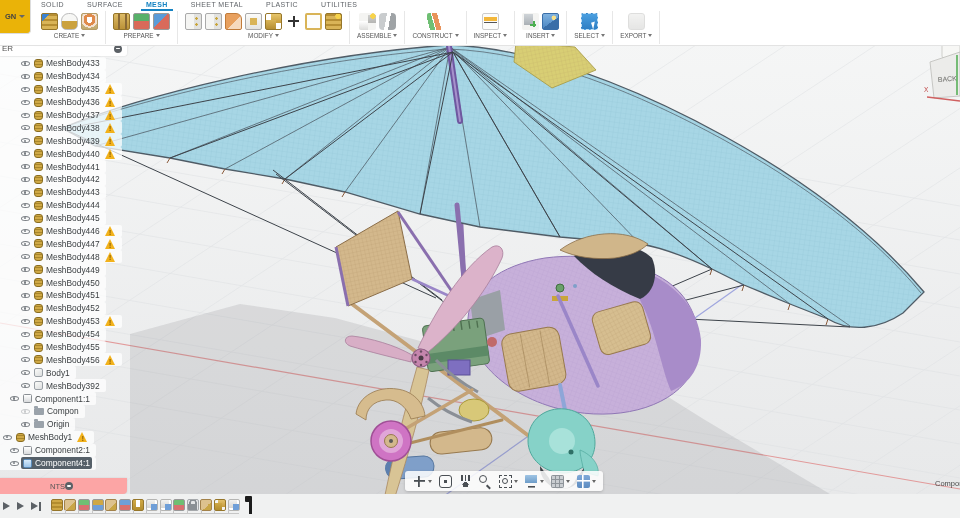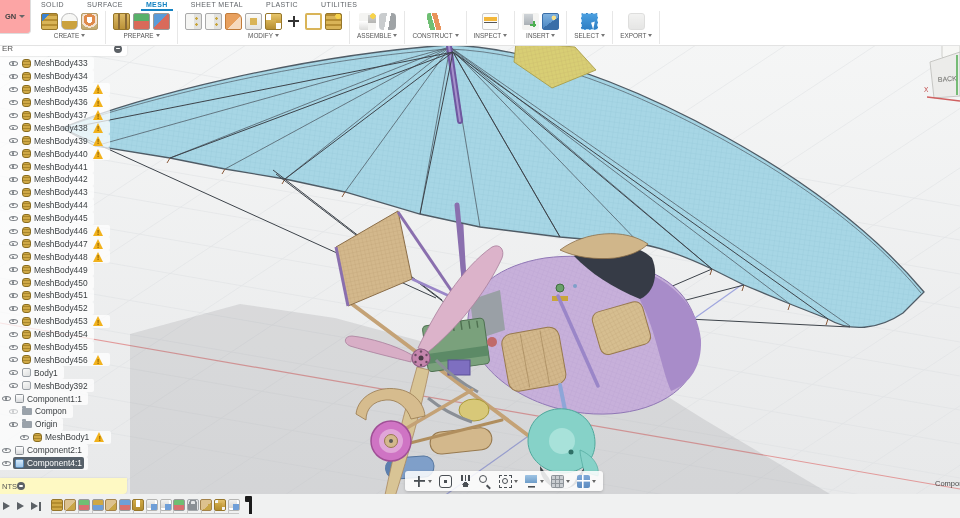--- a/index.html
+++ b/index.html
@@ -2,21 +2,21 @@
 <html style="--accent: #1583c2; --wing: #a7d6e5; --wingline: #4e5a64; --wingmesh: #7fb7c8; --patch: #d8ce74; --pod: #c7b0da; --poddark: #a88cc9; --tan: #d3b88c; --teal: #86d2c8; --magenta: #cf74c4; --gold: #c9a53a; --warning: #f2b21c; --selected: #566069; --axisred: #e29a9a; --axisblue: #9fa6de; --purple: #8a6fae;"><head>
 <meta charset="utf-8">
 <style>
   html,body{margin:0;padding:0;width:960px;height:518px;overflow:hidden;
     font-family:"Liberation Sans",sans-serif;background:#eceded;position:relative}
   
   #scene{position:absolute;left:0;top:0;z-index:1}
   
   .topbar{position:absolute;left:0;top:0;width:960px;height:45px;background:#fff;
     border-bottom:1px solid #e3e3e3;z-index:10}
-  .wsbox{position:absolute;left:0;top:0;width:30px;height:33px;background:#fca5a5;
+  .wsbox{position:absolute;left:0;top:0;width:30px;height:33px;background:#eab308;
     border-right:1px solid #ddd;border-bottom:1px solid #ddd;border-radius:0 0 4px 0;
     display:flex;align-items:center;justify-content:center;font-size:7.5px;color:#444;font-weight:bold}
   .wscaret{width:0;height:0;border-left:3px solid transparent;border-right:3px solid transparent;
     border-top:3.5px solid #666;margin-left:3px}
   .tabs{position:absolute;left:36px;top:0;height:11px;display:flex;gap:13px}
   .tab{font-size:7px;letter-spacing:.4px;color:#5f6368;padding:1px 5px 0;cursor:default}
   .tab.active{color:#1583c2;font-weight:bold;box-shadow:inset 0 -2px 0 #1583c2}
   .groups{position:absolute;left:34px;top:11px;display:flex;height:33px}
   .tgroup{display:flex;flex-direction:column;align-items:center;justify-content:flex-start;
     padding:0 7px;border-right:1px solid #e7e7e7}
@@ -53,21 +53,21 @@
   
   .bheader{position:absolute;left:0;top:41px;width:127px;height:15px;z-index:6;
     background:rgba(255,255,255,.94);border-radius:0 3px 3px 0;box-shadow:0 0 2px rgba(0,0,0,.15);
     display:flex;align-items:center;justify-content:space-between;padding:0 5px 0 2px;box-sizing:border-box;
     font-size:8px;color:#555}
   .dotbtn{width:8px;height:8px;border-radius:50%;background:#5c6166;position:relative;flex:0 0 auto}
   .dotbtn::after{content:"";position:absolute;left:2px;right:2px;top:3.2px;height:1.6px;background:#fff;border-radius:1px}
   .browser{position:absolute;left:0;top:57px;z-index:5;width:130px}
   .brow{display:flex;align-items:center;height:12.9px;width:fit-content;
     background:rgba(255,255,255,.74);padding:0 4px 0 2px;border-radius:0 2px 2px 0;cursor:default}
-  .brow.ind0{padding-left:1px}.brow.ind1{padding-left:8px}.brow.ind2{padding-left:19px}
+  .brow.ind0{padding-left:9px}.brow.ind1{padding-left:20px}.brow.ind2{padding-left:2px}
   .eye{width:10px;height:10px;position:relative;flex:0 0 auto;margin-right:2px}
   .eye::before{content:"";position:absolute;left:0.5px;right:0.5px;top:2.5px;bottom:2.5px;border:1px solid #7a7f84;border-radius:50%;box-sizing:border-box}
   .eye::after{content:"";position:absolute;left:3.8px;top:3.8px;width:2.4px;height:2.4px;background:#7a7f84;border-radius:50%}
   .dim .eye{opacity:.38}
   .pill{display:flex;align-items:center;gap:3px;padding:0 2px;border-radius:2px;height:12px}
   .sel .pill{background:#566069}
   .sel .blabel{color:#fff;font-weight:normal}
   .blabel{font-size:8.4px;color:#3c4043;white-space:nowrap}
   .bicon{flex:0 0 auto}
   .bicon.mesh{width:9px;height:9px;border-radius:3px;border:1px solid #8a6d1f;box-sizing:border-box;
@@ -77,22 +77,22 @@
   .bicon.comp{width:9px;height:9px;border-radius:1.5px;border:1px solid #8a8f94;box-sizing:border-box;
     background:linear-gradient(180deg,#fff,#d8dadc)}
   .sel .bicon.comp{background:linear-gradient(#d8eafa,#9cc4e8);border-color:#5a8ab8}
   .bicon.folder{width:10px;height:7px;border-radius:1px;background:#9aa2aa;position:relative;margin-top:1px}
   .bicon.folder::before{content:"";position:absolute;top:-2px;left:0;width:4px;height:2px;background:#9aa2aa;border-radius:1px 1px 0 0}
   .warn{position:relative;width:11px;height:10px;flex:0 0 auto;margin-left:2px}
   .warn::before{content:"";position:absolute;left:0;top:0;width:0;height:0;
     border-left:5.5px solid transparent;border-right:5.5px solid transparent;border-bottom:10px solid #f2b21c}
   .warn::after{content:"!";position:absolute;left:4.4px;top:2.6px;font-size:6.5px;font-weight:bold;color:#7a5200}
   .commentsbar{position:absolute;left:0;top:478px;width:127px;height:16px;z-index:8;
-    background:#fef9c3;border-radius:0 0 4px 0;box-shadow:0 0 2px rgba(0,0,0,.12);
-    display:flex;align-items:center;justify-content:flex-start;padding:0 6px 0 2px;box-sizing:border-box;
+    background:#fca5a5;border-radius:0 0 4px 0;box-shadow:0 0 2px rgba(0,0,0,.12);
+    display:flex;align-items:center;justify-content:center;padding:0 6px 0 2px;box-sizing:border-box;
     font-size:7.5px;color:#555}
   
   .navbar{position:absolute;left:405px;top:471px;height:20px;z-index:6;display:flex;align-items:center;
     background:rgba(255,255,255,.85);border-radius:3px;box-shadow:0 1px 3px rgba(0,0,0,.18);padding:0 4px}
   .nav-item{display:flex;align-items:center;padding:0 3.5px;height:100%;cursor:default}
   .nicon{width:13px;height:13px;position:relative}
   .ncaret{width:0;height:0;border-left:2.5px solid transparent;border-right:2.5px solid transparent;
     border-top:3.5px solid #666;margin-left:2px}
   .pan-icon{background:linear-gradient(#4a4f54,#4a4f54) center/11px 1.8px no-repeat,
     linear-gradient(#4a4f54,#4a4f54) center/1.8px 11px no-repeat}

